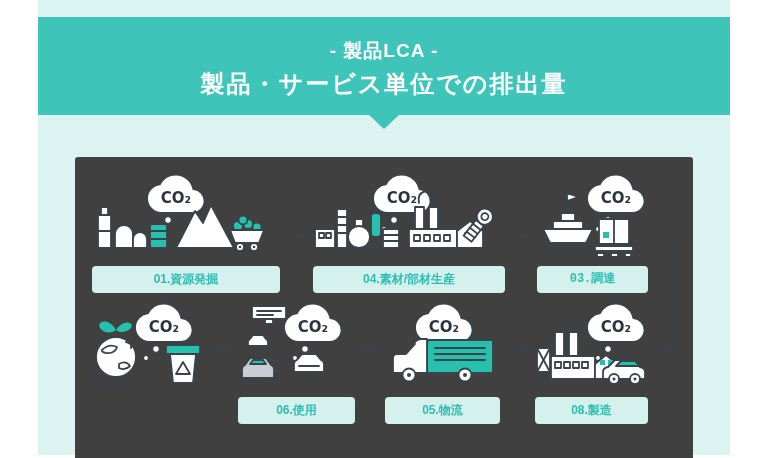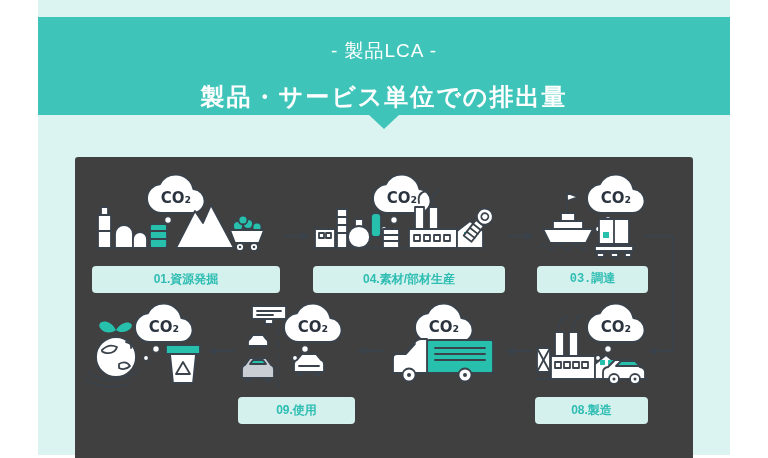--- a/index.html
+++ b/index.html
@@ -6,22 +6,22 @@
   body{
     width:768px;height:458px;position:relative;overflow:hidden;
     background:#ffffff;
     font-family:"Liberation Sans","DejaVu Sans",sans-serif;
   }
   .panel{position:absolute;left:38px;top:0;width:692px;height:455px;background:#dcf4f1;}
   .banner{
     position:absolute;left:0;top:17px;width:100%;height:98px;
     background:#3fc4ba;color:#ffffff;text-align:center;
   }
-  .banner .t1{margin-top:21px;font-size:19px;font-weight:normal;letter-spacing:1px;}
-  .banner .t2{margin-top:17px;font-size:24px;font-weight:bold;letter-spacing:2px;}
+  .banner .t1{margin-top:21px;font-size:19px;font-weight:bold;letter-spacing:1px;}
+  .banner .t2{margin-top:4px;font-size:24px;font-weight:bold;letter-spacing:2px;}
   .pointer{
     position:absolute;left:50%;top:115px;transform:translateX(-50%);
     width:0;height:0;border-left:15px solid transparent;border-right:15px solid transparent;
     border-top:14px solid #3fc4ba;
   }
   .card{
     position:absolute;left:37px;top:157px;width:618px;height:328px;
     background:#404040;border-radius:3px;
   }
   .step{position:absolute;}
@@ -224,21 +224,21 @@
           <path class="s g" d="M4,78 v-9 q0,-3 3,-4 l5,-7 h16 l5,7 q3,1 3,4 v9 z"></path>
           <path class="s t" d="M12,64 l3,-4 h10 l3,4 z"></path>
           <rect class="d" x="7" y="78" width="6" height="4"></rect>
           <rect class="d" x="27" y="78" width="6" height="4"></rect>
           <path class="s w" d="M56,72 v-8 q0,-3 3,-4 l5,-6 h14 l5,6 q3,1 3,4 v8 z"></path>
           <line class="s" x1="61" y1="66" x2="81" y2="66"></line>
           <rect class="d" x="59" y="72" width="5" height="4"></rect>
           <rect class="d" x="77" y="72" width="5" height="4"></rect>
         </svg>
       </div>
-      <div class="pill">09.使用</div>
+      <div class="pill">06.使用</div>
     </div>
 
     <div class="arrow" style="left:281px;top:186px;">
       <svg width="28" height="16" viewBox="0 0 28 16">
         <line x1="27" y1="8" x2="8" y2="8"></line>
         <polygon points="1,8 11,3.5 8.5,8 11,12.5"></polygon>
       </svg>
     </div>
 
     <div class="step" style="left:310px;top:143px;width:115px;">
@@ -251,20 +251,21 @@
           <line class="s" x1="50" y1="60" x2="100" y2="60"></line>
           <path class="s w" d="M8,73 V58 q0,-4 4,-4 h8 L31,41 q2,-2 5,-2 h6 V73 Z"></path>
           <path class="s" d="M15,54 h6 l9,-10"></path>
           <line class="s" x1="8" y1="73" x2="108" y2="73"></line>
           <circle class="s w" cx="24" cy="75" r="6.5"></circle>
           <circle class="d" cx="24" cy="75" r="2"></circle>
           <circle class="s w" cx="80" cy="75" r="6.5"></circle>
           <circle class="d" cx="80" cy="75" r="2"></circle>
         </svg>
       </div>
+      <div class="pill">05.物流</div>
     </div>
 
     <div class="arrow" style="left:429px;top:186px;">
       <svg width="28" height="16" viewBox="0 0 28 16">
         <line x1="27" y1="8" x2="8" y2="8"></line>
         <polygon points="1,8 11,3.5 8.5,8 11,12.5"></polygon>
       </svg>
     </div>
 
     <div class="step" style="left:460px;top:143px;width:113px;">

